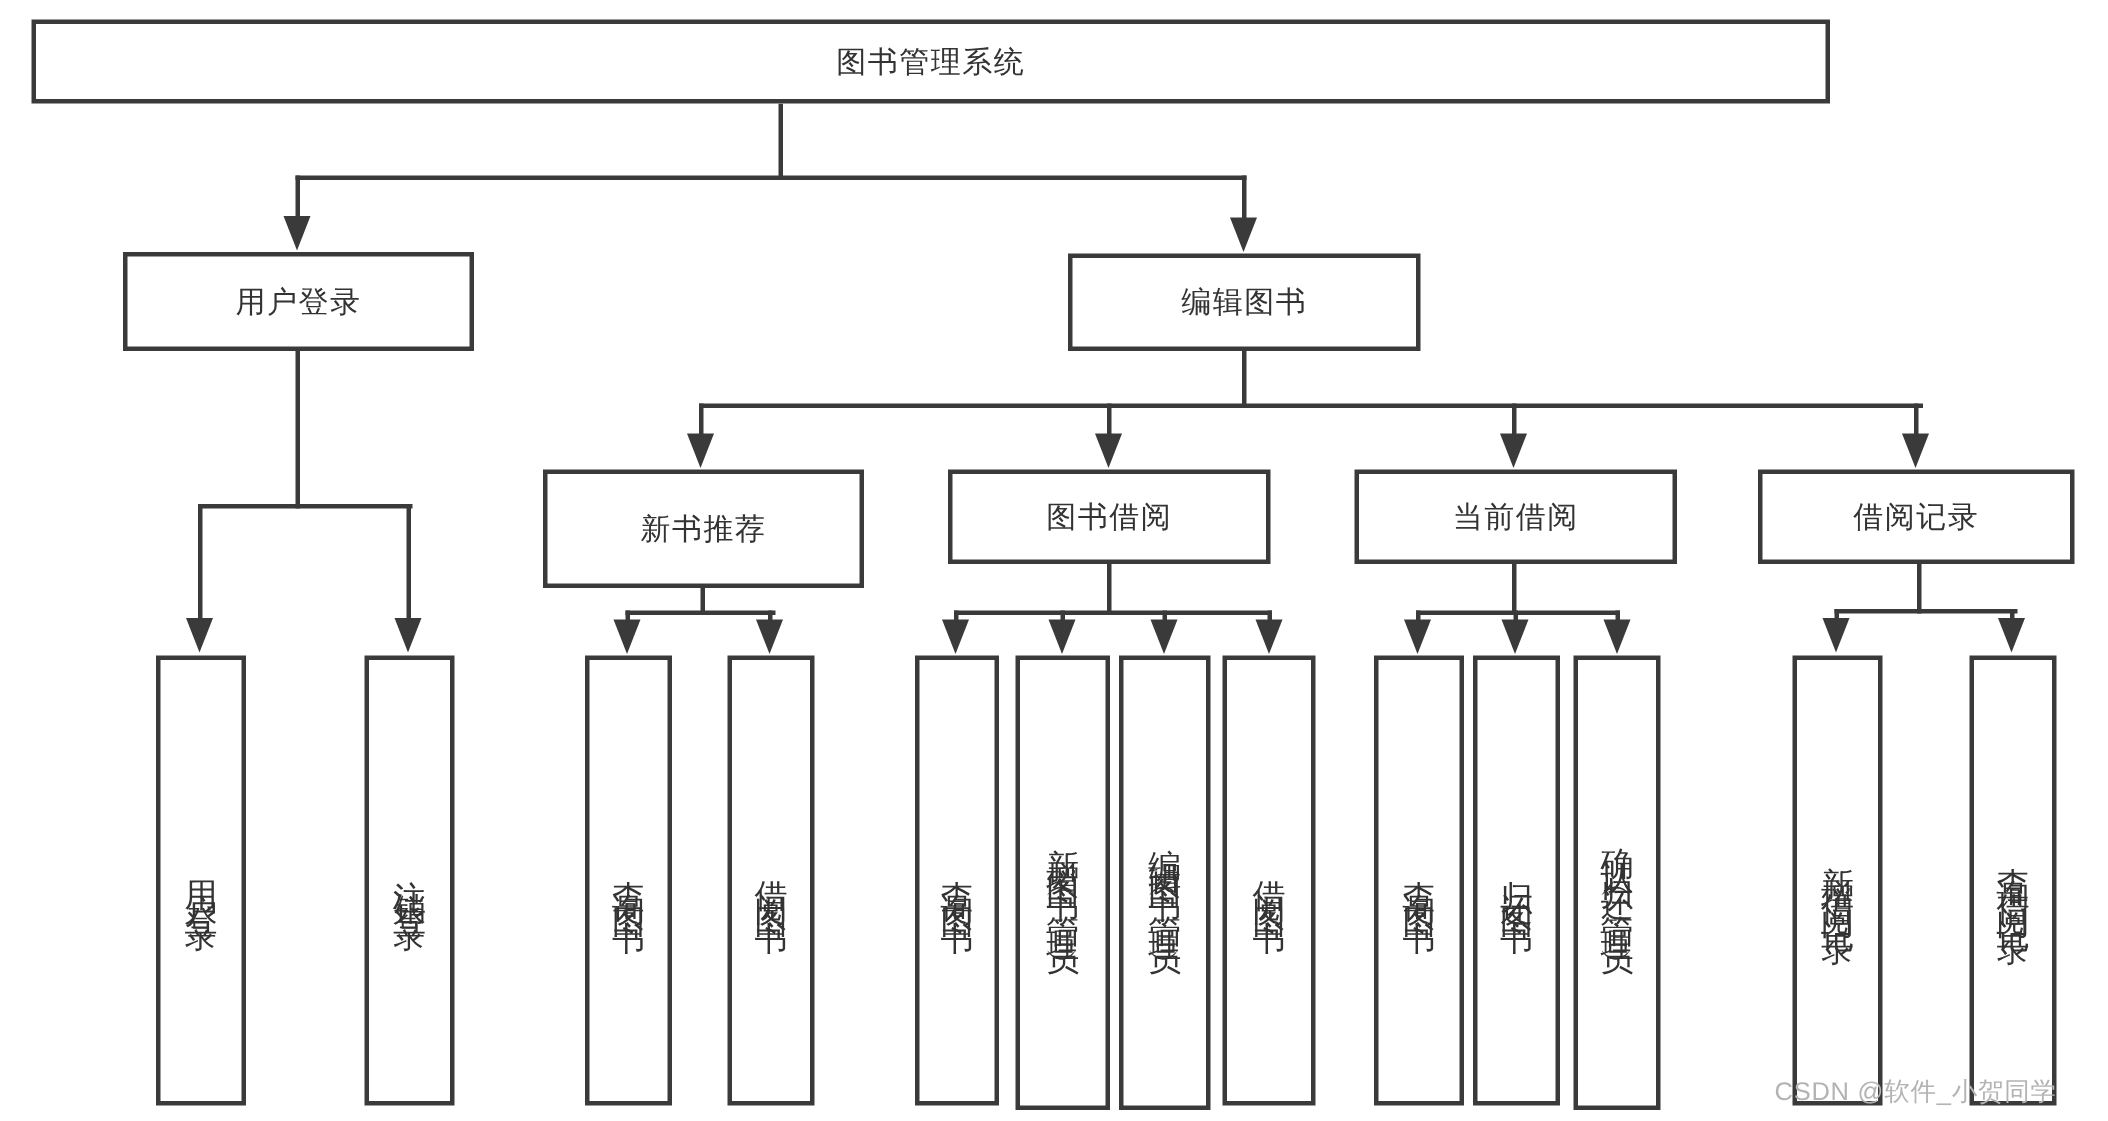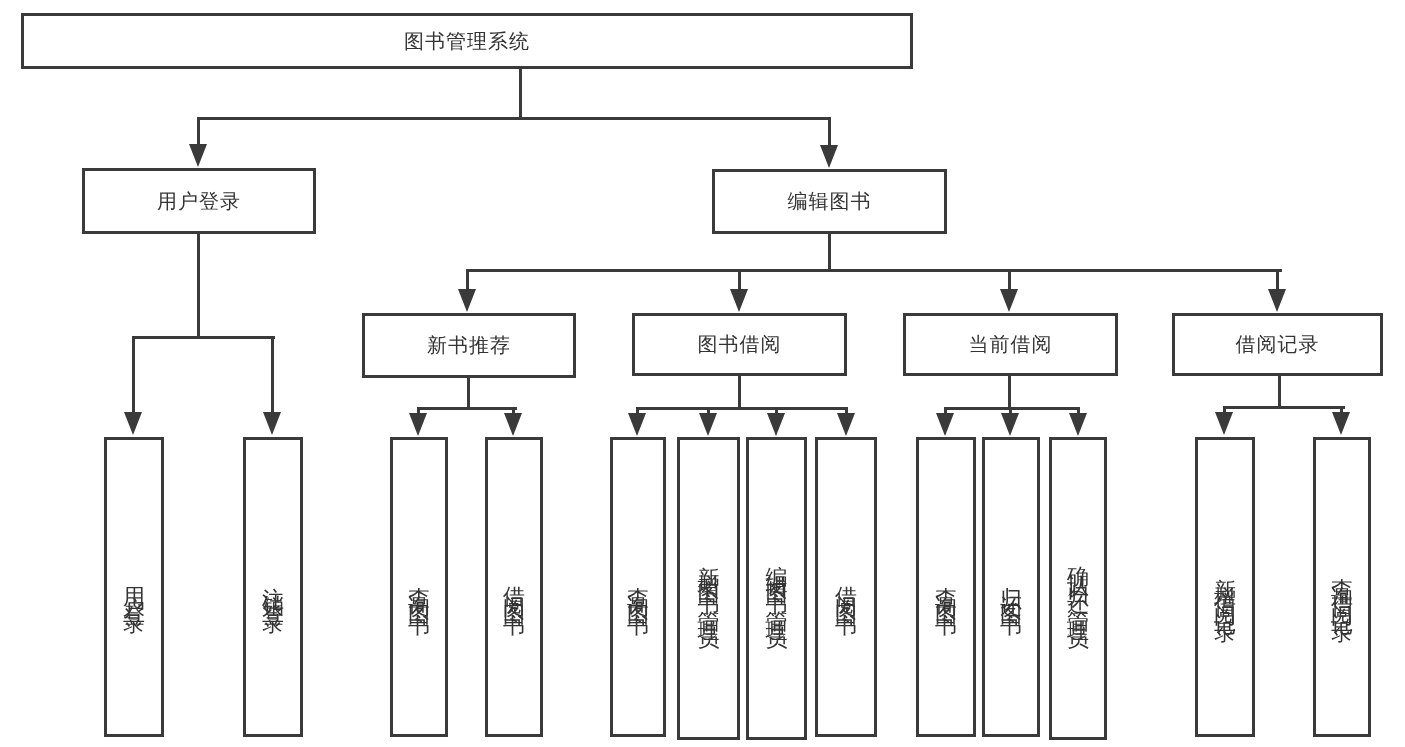--- a/index.html
+++ b/index.html
@@ -63,33 +63,33 @@
     color:var(--watermark-color);
     z-index:3;
     white-space:nowrap;
   }
 </style>
 </head>
 <body>
 
 <div id="stage">
 
-  <div class="hbox" style="left:21px;top:13px;width:892px;height:56px">
+  <div class="hbox" style="left:21px;top:13px;width:1199px;height:56px">
     <span>图书管理系统</span>
   </div>
 
   <div class="hbox" style="left:82px;top:168px;width:234px;height:66px">
     <span>用户登录</span>
   </div>
 
   <div class="hbox" style="left:712px;top:169px;width:235px;height:65px">
     <span>编辑图书</span>
   </div>
 
-  <div class="hbox" style="left:362px;top:313px;width:214px;height:65px">
+  <div class="hbox" style="left:362px;top:313px;width:214px;height:79px">
     <span>新书推荐</span>
   </div>
 
   <div class="hbox" style="left:903px;top:313px;width:215px;height:63px">
     <span>当前借阅</span>
   </div>
 
   <div class="hbox" style="left:632px;top:313px;width:215px;height:63px">
     <span>图书借阅</span>
   </div>
@@ -194,14 +194,15 @@
   <div class="line" style="left:1077px;top:407px;width:3px;height:14px"></div>
   <div class="arrow" style="left:1069px;top:413px"></div>
 
   <div class="line" style="left:1278px;top:376px;width:3px;height:33px"></div>
   <div class="line" style="left:1223px;top:406px;width:122px;height:3px"></div>
   <div class="line" style="left:1223px;top:406px;width:3px;height:14px"></div>
   <div class="arrow" style="left:1215px;top:412px"></div>
   <div class="line" style="left:1340px;top:406px;width:3px;height:14px"></div>
   <div class="arrow" style="left:1332px;top:412px"></div>
 
+  <div class="watermark">CSDN @软件_小贺同学</div>
 
 </div>
 
 </body></html>

